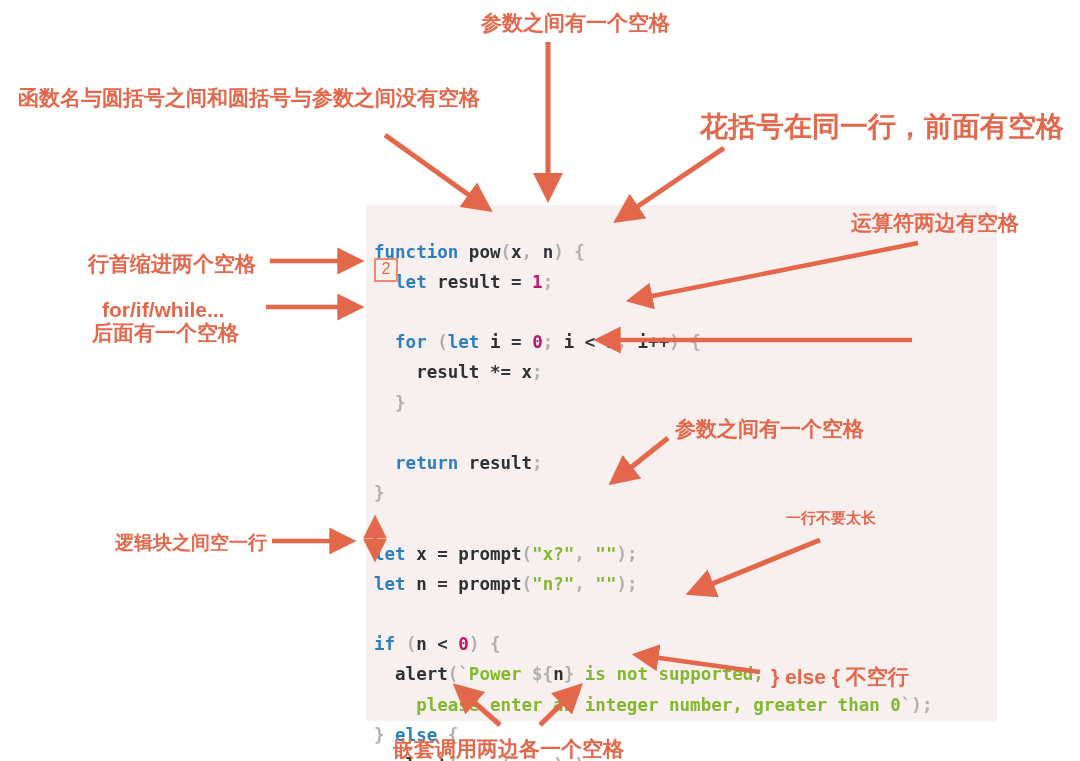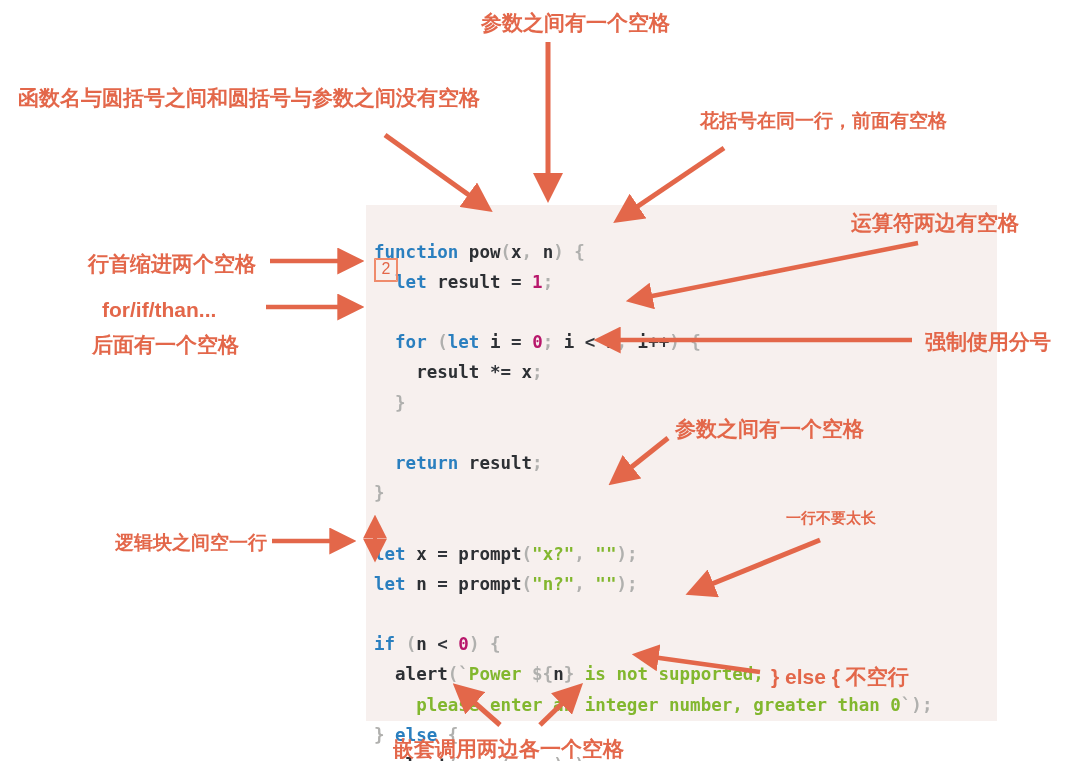--- a/index.html
+++ b/index.html
@@ -173,31 +173,30 @@
     </g>
     <g>
       <line x1="540" y1="725" x2="578" y2="688" stroke="#e3674a" stroke-width="5" marker-end="url(#ah)"></line>
     </g>
   </svg>
 
   <div class="anno" style="left:481px; top:9px; font-size:21px;">参数之间有一个空格</div>
 
   <div class="anno" style="left:18px; top:84px; font-size:21px;">函数名与圆括号之间和圆括号与参数之间没有空格</div>
 
-  <div class="anno" style="left:700px; top:108px; font-size:19px;">花括号在同一行，前面有空格</div>
+  <div class="anno" style="left:700px; top:108px; font-size:28px;">花括号在同一行，前面有空格</div>
 
   <div class="anno" style="left:851px; top:209px; font-size:21px;">运算符两边有空格</div>
 
   <div class="anno" style="left:88px; top:250px; font-size:21px;text-align:right;">行首缩进两个空格</div>
 
-  <div class="anno" style="left:102px; top:296px; font-size:21px;">for/if/than...</div>
-
-  <div class="anno" style="left:92px; top:331px; font-size:21px;">后面有一个空格</div>
-
-  <div class="anno" style="left:925px; top:328px; font-size:21px;">强制使用分号</div>
+  <div class="anno" style="left:102px; top:296px; font-size:21px;">for/if/while...</div>
+
+  <div class="anno" style="left:92px; top:319px; font-size:21px;">后面有一个空格</div>
+
 
   <div class="anno" style="left:675px; top:415px; font-size:21px;">参数之间有一个空格</div>
 
   <div class="anno" style="left:115px; top:530px; font-size:19px;">逻辑块之间空一行</div>
 
   <div class="anno" style="left:786px; top:508px; font-size:15px;">一行不要太长</div>
 
   <div class="anno" style="left:771px; top:663px; font-size:21px;">} else { 不空行</div>
 
   <div class="anno" style="left:393px; top:735px; font-size:21px;">嵌套调用两边各一个空格</div>

